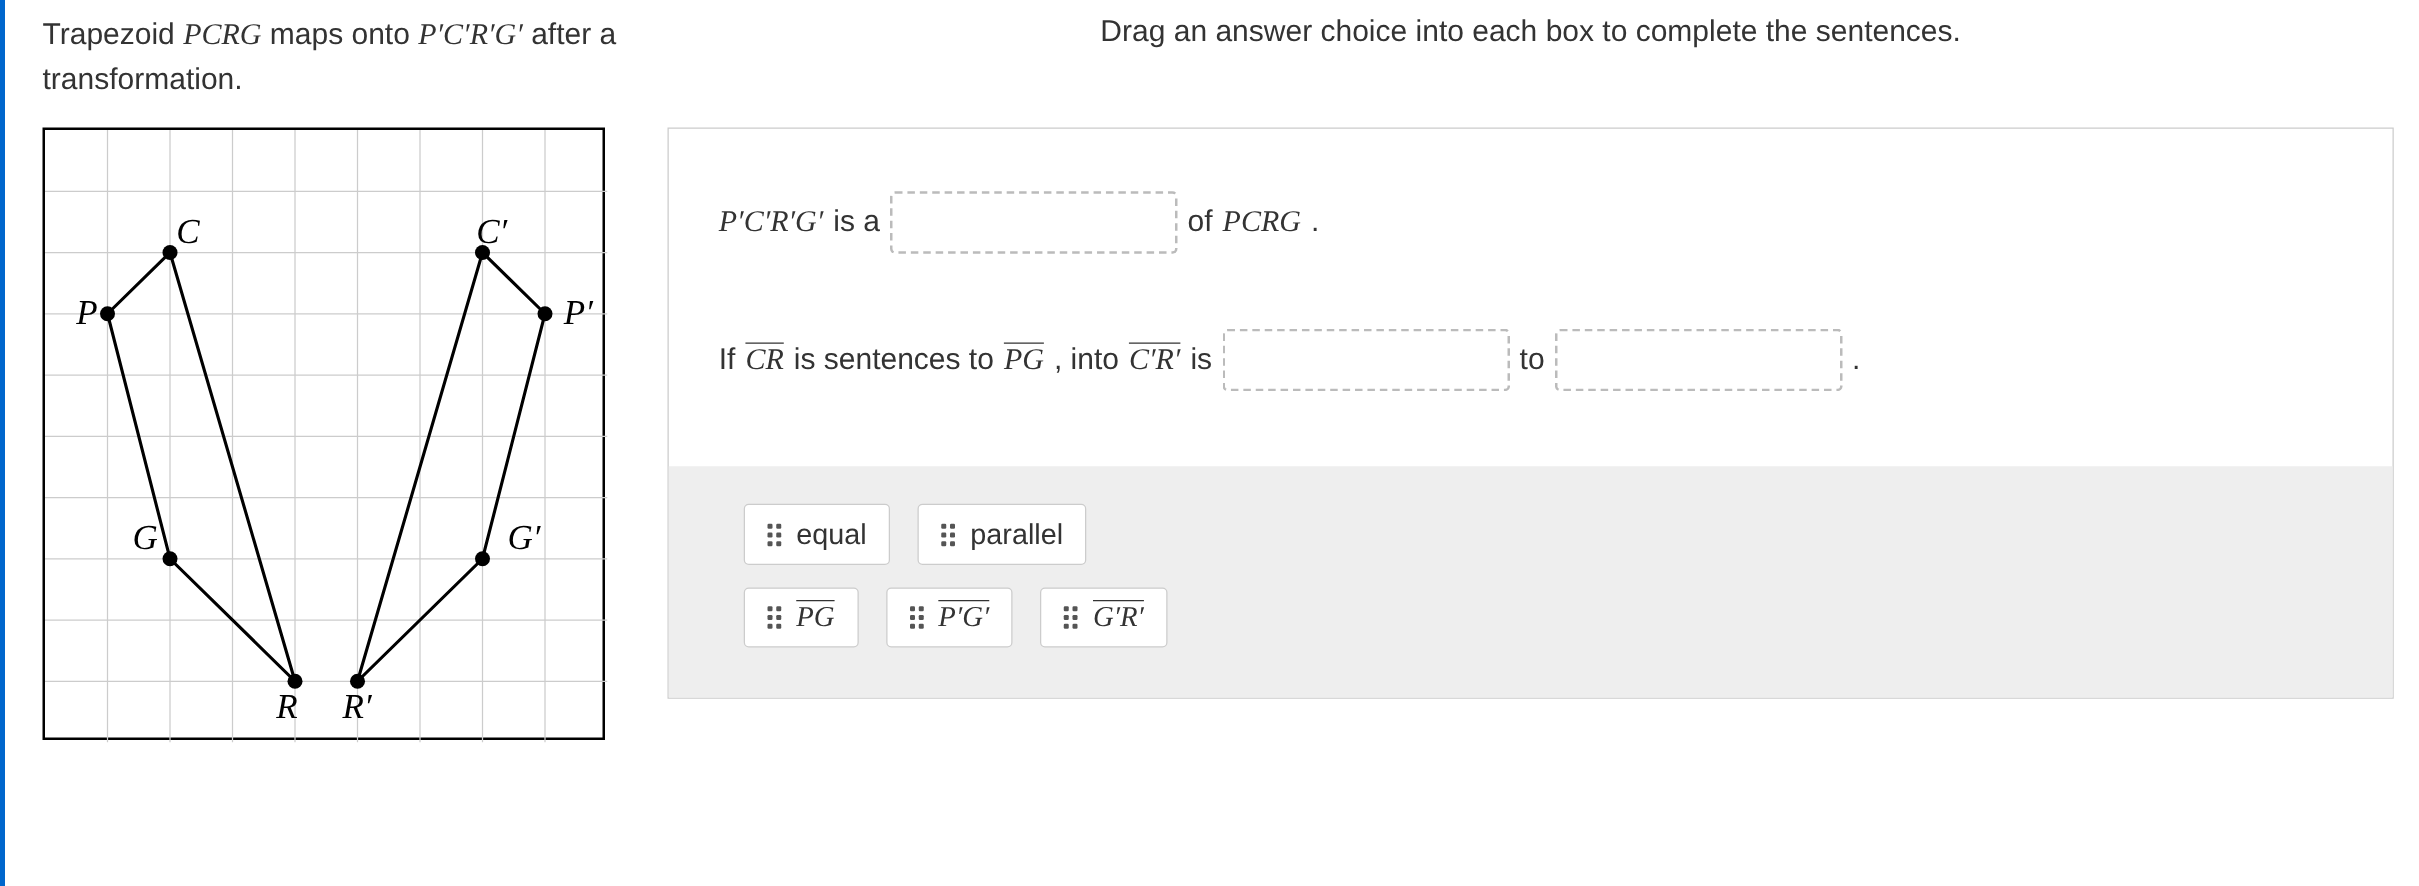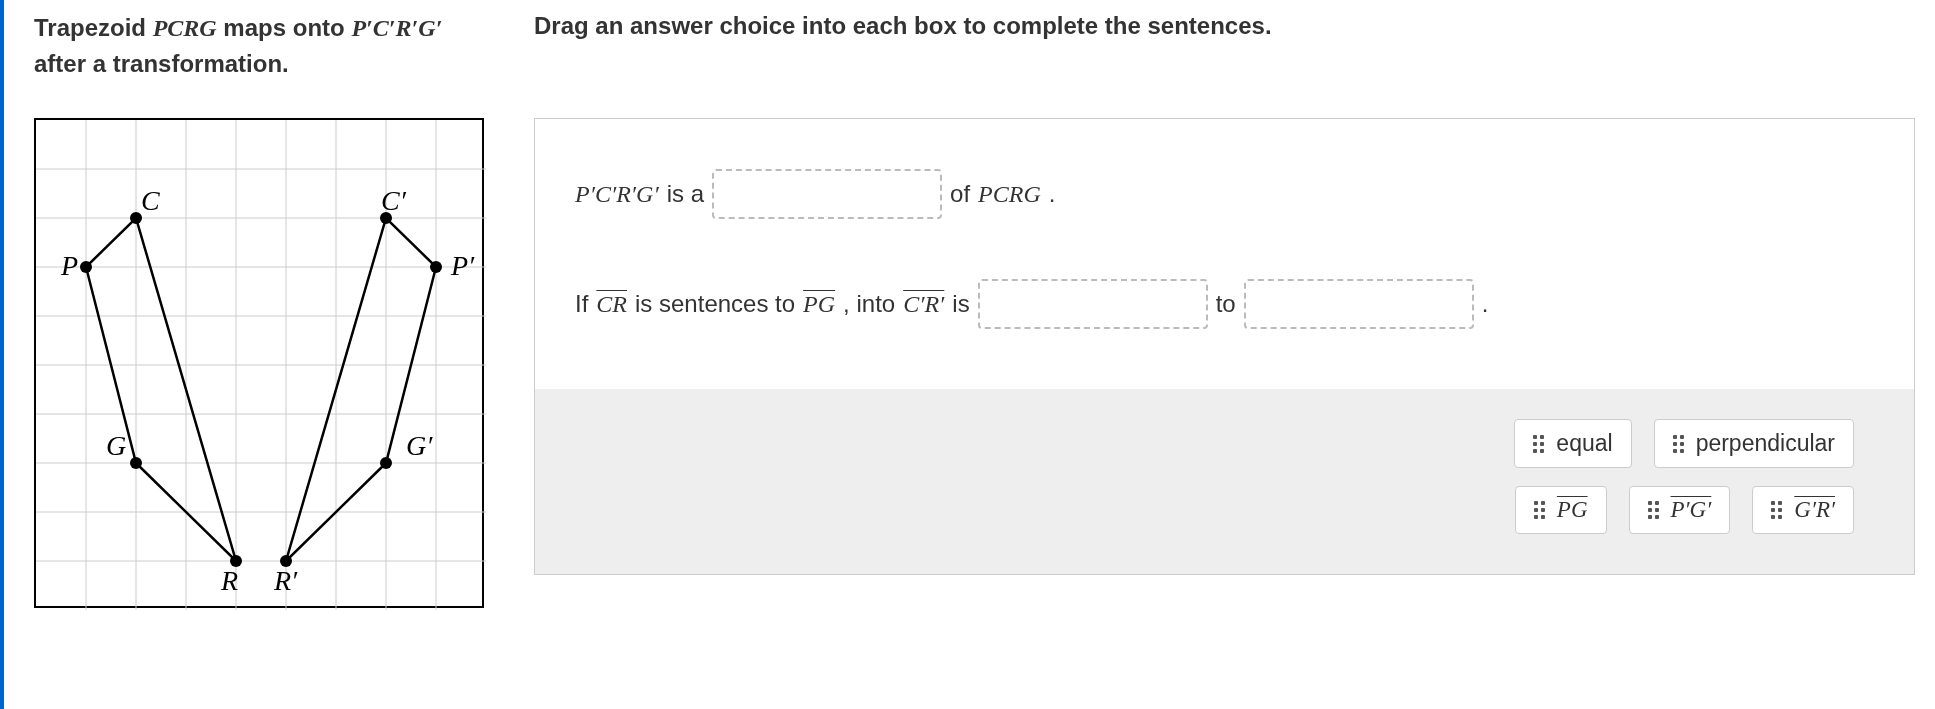--- a/index.html
+++ b/index.html
@@ -7,23 +7,23 @@
     margin: 0;
     font-family: Arial, Helvetica, sans-serif;
     font-size: 24px;
     color: #333;
     border-left: 4px solid #0066cc;
     padding: 10px 20px 10px 30px;
     width: 1935px;
     height: 709px;
     background: #fff;
   }
-  .top-row { display: flex; gap: 40px; margin-bottom: 36px; font-weight: bold; }
+  .top-row { display: flex; gap: 40px; margin-bottom: 20px; }
   .question-text { flex: 0 0 460px; line-height: 1.5; }
-  .instruction-text { flex: 1; padding-top: 2px; }
+  .instruction-text { flex: 1; padding-top: 2px; text-align: center; }
   .mathit { font-family: 'Times New Roman', serif; font-style: italic; }
   .overline { text-decoration: overline; text-decoration-thickness: 1px; }
 
   .content-row { display: flex; gap: 40px; align-items: flex-start; }
   .left-figure { flex: 0 0 460px; }
   .figure-box { border: 2px solid #000; width: 450px; height: 490px; }
 
   .right-panel { flex: 1; border: 1px solid #ccc; display: flex; flex-direction: column; }
   .sentences { padding: 50px 40px 60px 40px; display: flex; flex-direction: column; gap: 60px; }
   .sentence { display: flex; align-items: center; flex-wrap: wrap; gap: 8px; }
@@ -34,21 +34,21 @@
     border: 2px dashed #bbb;
     border-radius: 4px;
     vertical-align: middle;
   }
   .answer-bank {
     background: #eee;
     padding: 30px 60px 40px 60px;
     display: flex;
     flex-direction: column;
     gap: 18px;
-    align-items: flex-end;
+    align-items: flex-start;
   }
   .bank-row { display: flex; gap: 22px; justify-content: center; }
   .chip {
     background: #fff;
     border: 1px solid #ccc;
     border-radius: 4px;
     padding: 10px 18px;
     display: flex;
     align-items: center;
     gap: 12px;
@@ -165,21 +165,21 @@
           </div>
         <div class="chip">
             <span class="grip">
               <span></span>
               <span></span>
               <span></span>
               <span></span>
               <span></span>
               <span></span>
             </span>
-            <span>perpendicular</span>
+            <span>parallel</span>
           </div>
       </div>
       <div class="bank-row">
         <div class="chip">
             <span class="grip">
               <span></span>
               <span></span>
               <span></span>
               <span></span>
               <span></span>

